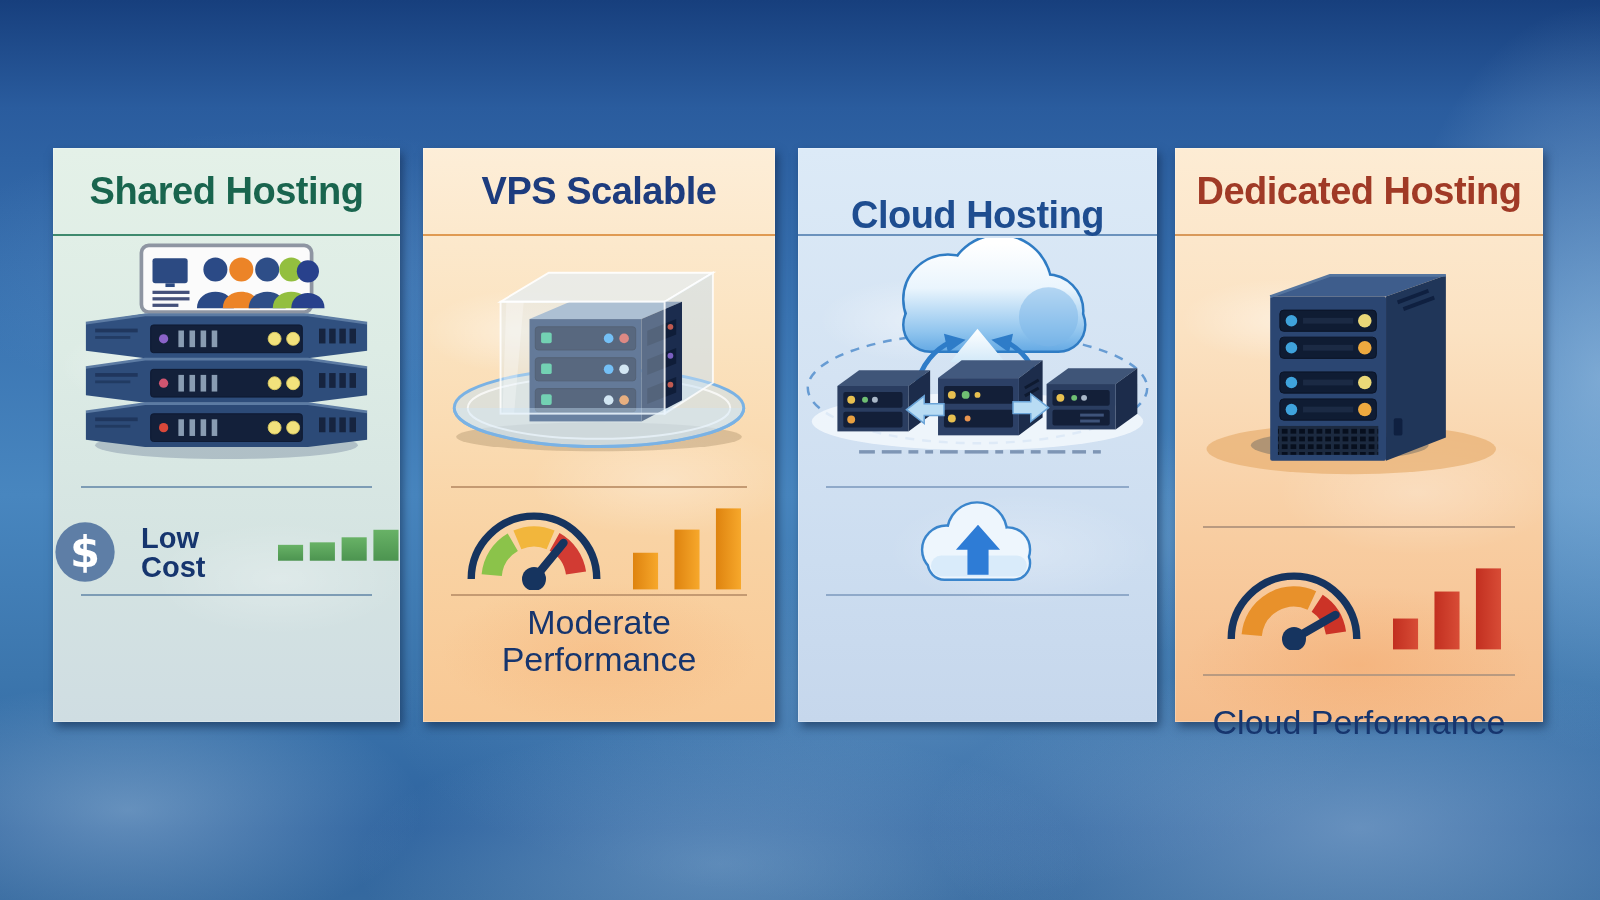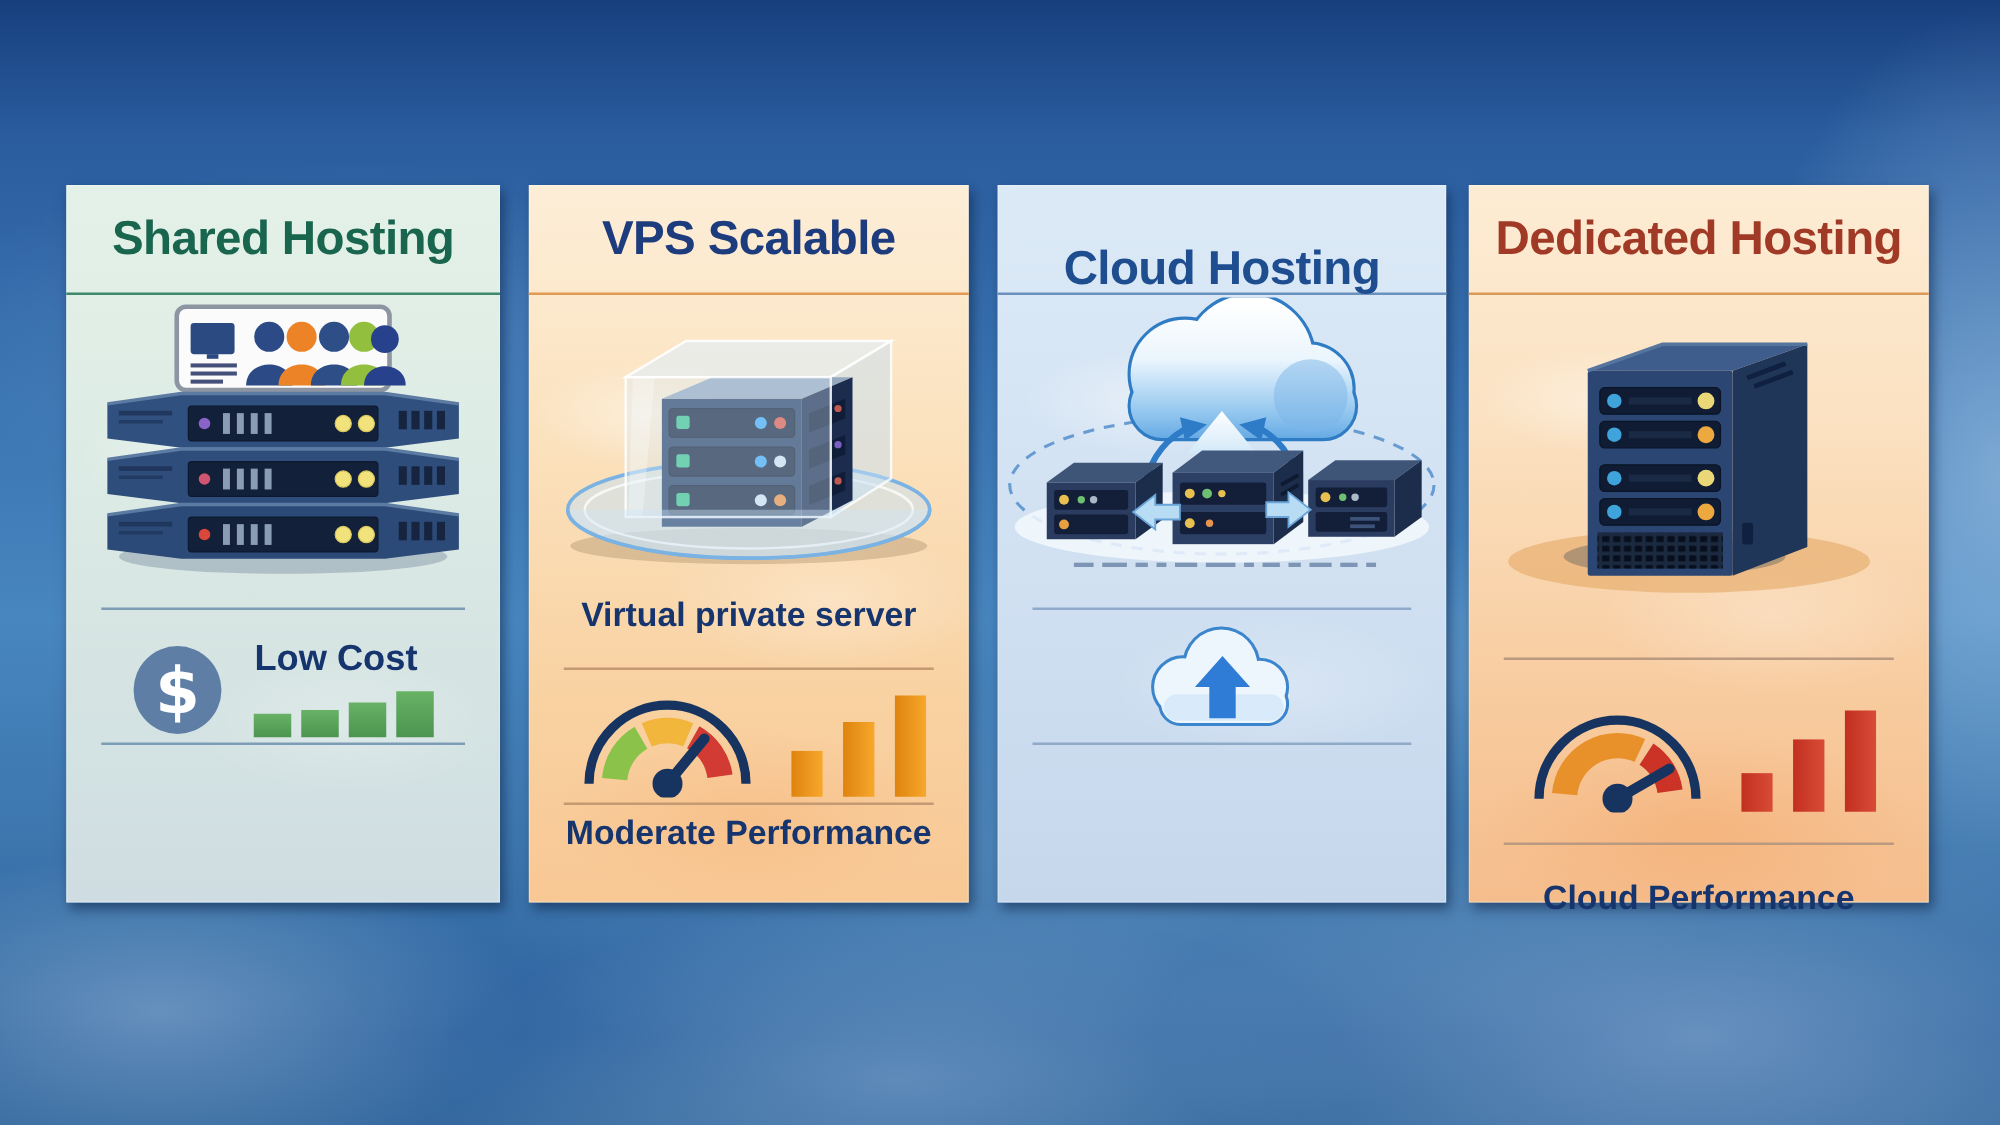--- a/index.html
+++ b/index.html
@@ -69,24 +69,24 @@
   .divider{height:2px;margin:26px 28px 0;flex:0 0 auto;}
   .divider.second{margin-top:4px;}
   .c1 .divider{background:#7d9cb5;}
   .c2 .divider{background:#c49a72;}
   .c3 .divider{background:#8fa9c9;}
   .c4 .divider{background:#b99a80;}
   .iconrow{
     height:94px;margin-top:8px;flex:0 0 auto;
     display:flex;align-items:flex-end;justify-content:center;gap:22px;
   }
-  .cost-block{display:flex;flex-direction:column;align-items:flex-start;justify-content:flex-end;}
+  .cost-block{display:flex;flex-direction:row;align-items:flex-start;justify-content:flex-end;gap:29px;}
   .cost-label{font-size:29px;font-weight:600;color:#16356e;margin:0 0 8px 2px;line-height:1;}
   .bottom-label{
-    margin:8px 10px 0;text-align:center;font-size:27px;font-weight:700;color:#16356e;line-height:1.1;
+    margin:8px 10px 0;text-align:center;font-size:34px;font-weight:400;color:#16356e;line-height:1.1;
   }
 </style>
 </head>
 <body>
 
 <div class="stage">
 
   <section class="card c1">
     <header class="card-header">
       <h2 class="card-title">Shared Hosting</h2>
@@ -230,21 +230,20 @@
           <polygon points="230,126 260,114 260,130 230,142" fill="#0f1d38"></polygon>
             <circle cx="254" cy="122" r="3" fill="#7a5fc0"></circle>
           <polygon points="230,156 260,144 260,160 230,172" fill="#0f1d38"></polygon>
             <circle cx="254" cy="152" r="3" fill="#c05a50"></circle>
         </g>
         <rect x="78" y="66" width="170" height="116" fill="rgba(214,234,250,.35)" stroke="rgba(255,255,255,.85)" stroke-width="2"></rect>
         <polygon points="84,66 102,66 92,182 80,182" fill="rgba(255,255,255,.3)"></polygon>
         <path d="M30,176 A150,40 0 0 0 330,176" fill="rgba(205,230,250,.4)" stroke="#7ab2e4" stroke-width="3"></path>
       </svg>
     </div>
-    <p class="feature">Virtual private server</p>
     <div class="divider"></div>
     <div class="iconrow">
       <svg width="154" height="96" viewBox="0 0 160 104">
         <path d="M12,92 A68,68 0 0 1 148,92" fill="none" stroke="#16345f" stroke-width="8"></path>
         <path d="M34.2,88 A46,46 0 0 1 57,52.2" fill="none" stroke="#8bc34a" stroke-width="22"></path>
         <path d="M62,49.7 A46,46 0 0 1 98,49.7" fill="none" stroke="#f2b63c" stroke-width="22"></path>
         <path d="M102.3,51.8 A46,46 0 0 1 125.5,85.6" fill="none" stroke="#d23b33" stroke-width="22"></path>
         <line x1="80" y1="92" x2="112" y2="53" stroke="#16345f" stroke-width="9" stroke-linecap="round"></line>
         <circle cx="80" cy="92" r="13" fill="#16345f"></circle>
       </svg>

